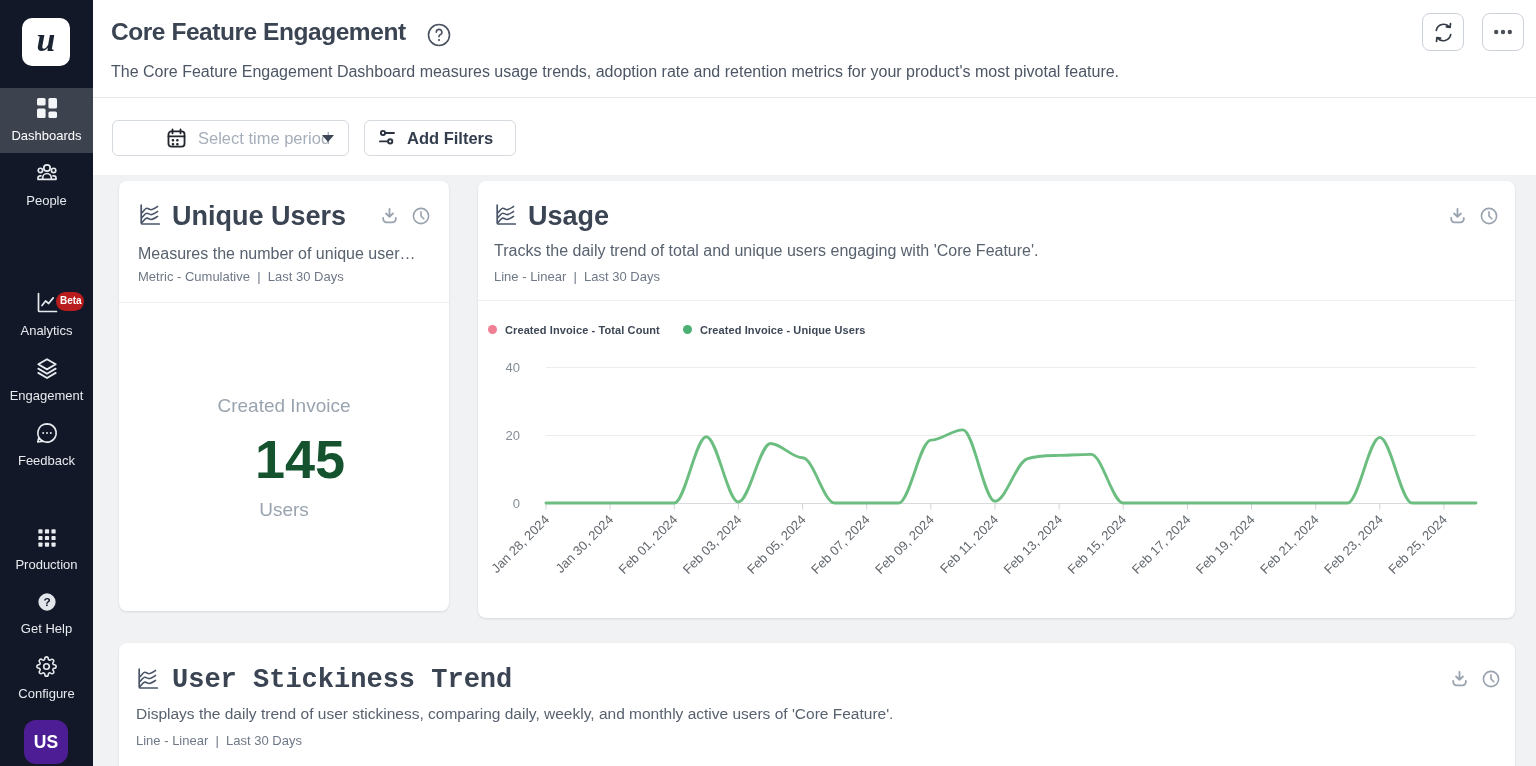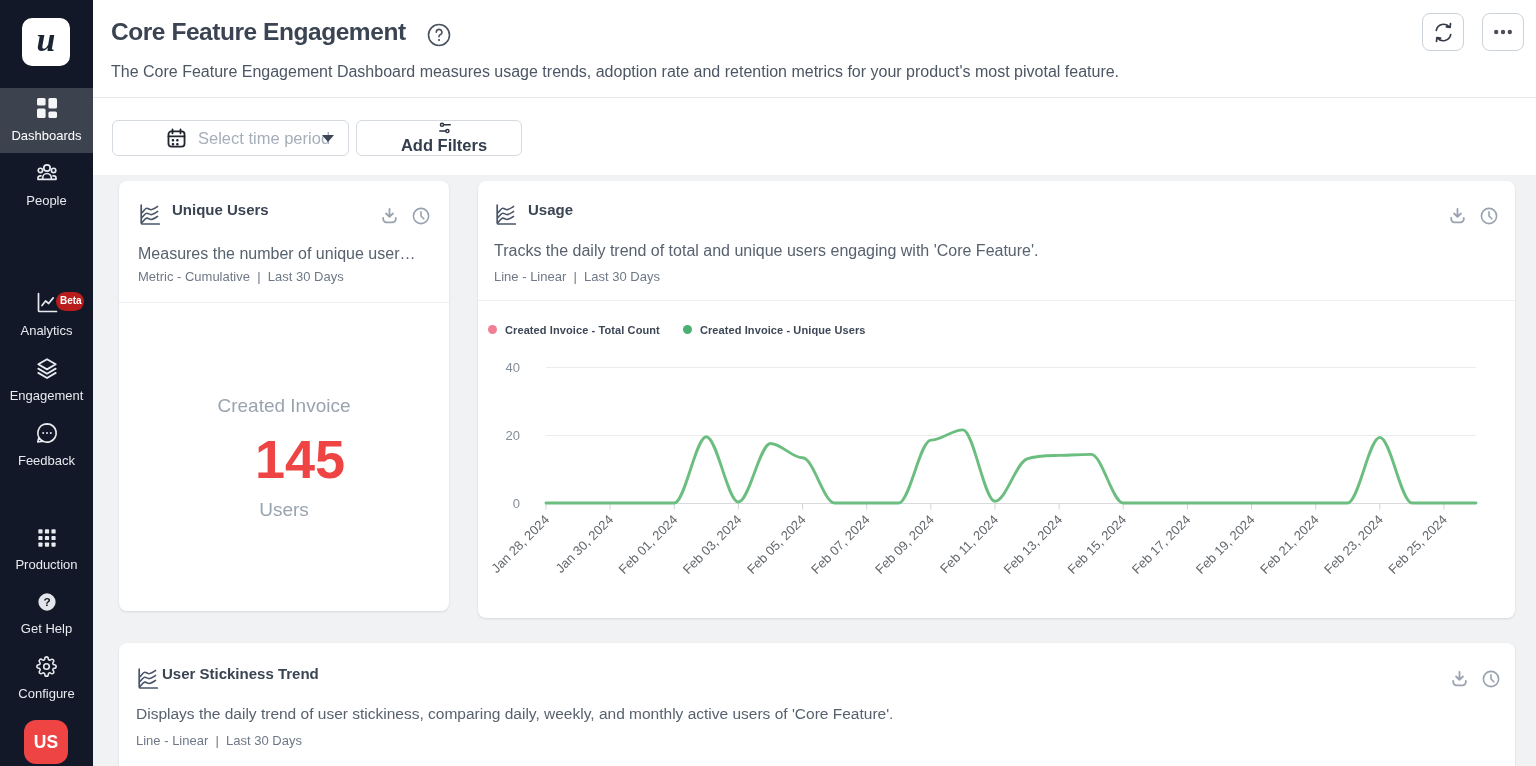--- a/index.html
+++ b/index.html
@@ -7,34 +7,34 @@
   font-family:"Liberation Sans", sans-serif; }
 
 #sidebar { position:absolute; left:0; top:0; width:93px; height:766px; background:#121827; }
 .logo { position:absolute; left:22px; top:18px; width:48px; height:48px; background:#fff; border-radius:10px; }
 .logo span { position:absolute; left:0; right:0; top:3px; text-align:center; font-family:"Liberation Serif",serif; font-style:italic; font-weight:700; font-size:34px; color:#1b2433; }
 .nav { position:absolute; left:0; width:93px; text-align:center; }
 .nav .ic { margin:9px auto 0; width:22px; height:22px; }
 .nav .lb { margin-top:5px; font-size:13px; color:#e7eaee; line-height:15px; }
 .nav.active { background:#3d434e; }
 .beta { position:absolute; left:56px; top:9px; background:#b91c1c; color:#fff; font-size:10px; font-weight:700; padding:2px 4px 3px; border-radius:9.5px; line-height:14px; width:28px; }
-.avatar { position:absolute; left:24px; top:720px; width:44px; height:44px; background:#ef4444; border-radius:12px; color:#fff; font-weight:700; font-size:17.5px; text-align:center; line-height:44px; }
+.avatar { position:absolute; left:24px; top:720px; width:44px; height:44px; background:#4c1d95; border-radius:12px; color:#fff; font-weight:700; font-size:17.5px; text-align:center; line-height:44px; }
 
 #main { position:absolute; left:93px; top:0; width:1443px; height:766px; background:#fff;border-radius:23px; }
 h1 { position:absolute; left:18px; top:18px; font-size:24.5px; font-weight:700; color:#3b4452; letter-spacing:-.45px; }
 .helpcirc { position:absolute; left:334px; top:23px; }
 .hdesc { position:absolute; left:18px; top:63px; font-size:16px; color:#4c5664; }
 .hdivider { position:absolute; left:0; top:97px; width:1443px; height:1px; background:#e4e7ea; }
 .iconbtn { position:absolute; top:13px; width:42px; height:38px; border:1px solid #ccd2d9; border-radius:8px; background:#fff; display:flex; align-items:center; justify-content:center; }
 
 .fbtn { position:absolute; top:120px; height:36px; border:1px solid #d5dae0; border-radius:6px; background:#fff; display:flex; align-items:center; }
 
 #content { position:absolute; left:0; top:175px; width:1443px; height:591px; background:#f1f2f4; }
 .card { position:absolute; background:#fff; border-radius:8px; box-shadow:0 1px 3px rgba(22,30,45,.07), 0 1px 2px rgba(22,30,45,.05); }
-.ctitle { position:absolute; font-size:15px; font-weight:700; color:#3a4453; }
+.ctitle { position:absolute; font-size:27px; font-weight:700; color:#3a4453; }
 .cdesc { position:absolute; font-size:16px; color:#58626f; }
 .cmeta { position:absolute; font-size:13px; color:#6e7886; }
 .cdiv { position:absolute; left:0; width:100%; height:1px; background:#edeff1; }
 .cicons { position:absolute; display:flex; gap:14px; }
 </style>
 </head>
 <body>
 <div id="sidebar">
   <div class="logo">
       <span>u</span>
@@ -162,21 +162,21 @@
           <rect x="10.6" y="11.5" width="2.6" height="2.6" rx="1"></rect>
           <rect x="6" y="15.7" width="2.6" height="2.6" rx="1"></rect>
           <rect x="10.6" y="15.7" width="2.6" height="2.6" rx="1"></rect>
         </g>
       </svg>
     <span style="margin-left:11px; font-size:16.5px; color:#a6aeba;">Select time period</span>
     <svg style="position:absolute; right:13px;" width="14" height="9" viewBox="0 0 14 9">
         <path d="M1 1 L7 8 L13 1 z" fill="#3c4553"></path>
       </svg>
   </div>
-  <div class="fbtn" style="left:263px; width:166px;flex-direction:column;">
+  <div class="fbtn" style="left:271px; width:152px;">
     <svg style="margin-left:12px;" width="20" height="20" viewBox="0 0 20 20" fill="none" stroke="#2a3240" stroke-width="1.9" stroke-linecap="round">
         <circle cx="6" cy="5" r="2.1"></circle>
         <path d="M8.4 5 h8.6"></path>
         <circle cx="13.2" cy="13.4" r="2.1"></circle>
         <path d="M3 13.4 h7.9"></path>
       </svg>
     <span style="margin-left:10px; font-size:16.5px; font-weight:700; color:#333d4d;">Add Filters</span>
   </div>
 
   <div id="content">
@@ -196,21 +196,21 @@
           </svg>
         <svg width="18" height="18" viewBox="0 0 18 18" fill="none" stroke="#99a2af" stroke-width="1.6">
             <circle cx="9" cy="9" r="7.6"></circle>
             <path d="M9 4.8 V9 l2.8 2.8" stroke-linecap="round"></path>
           </svg>
       </div>
       <div class="cdesc" style="left:19px; top:64px;">Measures the number of unique user…</div>
       <div class="cmeta" style="left:19px; top:88px;">Metric - Cumulative &nbsp;|&nbsp; Last 30 Days</div>
       <div class="cdiv" style="top:121px;"></div>
       <div style="position:absolute; left:0; width:100%; top:214px; text-align:center; font-size:19px; color:#9aa4b0;">Created Invoice</div>
-      <div style="position:absolute; left:0; width:100%; top:248px; text-align:center; font-size:54px; line-height:60px; font-weight:700; color:#ef4444;padding-left:32px;">145</div>
+      <div style="position:absolute; left:0; width:100%; top:248px; text-align:center; font-size:54px; line-height:60px; font-weight:700; color:#14532d;padding-left:32px;">145</div>
       <div style="position:absolute; left:0; width:100%; top:318px; text-align:center; font-size:19px; color:#9aa4b0;">Users</div>
     </div>
 
     <div class="card" style="left:385px; top:6px; width:1037px; height:437px;text-align:right;">
       <svg class="wave" style="position:absolute;left:16px;top:22px;" width="23" height="23" viewBox="0 0 23 23" fill="none" stroke="#4a5568" stroke-width="1.7">
           <path d="M3.2 2.2 V19.8 a1.2 1.2 0 0 0 1.2 1.2 H21.3" stroke-linecap="round" stroke-width="1.7"></path>
           <path d="M3.2 10.2 c2.2 -1.3 3.6 -4.7 5.5 -4.9 1.6 -.2 2.7 1.4 4.3 1.4 1.9 0 4.4 -1.8 7.1 -3.4" stroke-width="1.6"></path>
           <path d="M3.2 15.1 c2.2 -1.3 3.6 -4.7 5.5 -4.9 1.6 -.2 2.7 1.4 4.3 1.4 1.9 0 4.4 -1.8 7.1 -3.4" stroke-width="1.6"></path>
           <path d="M3.2 20 c2.2 -1.3 3.6 -4.7 5.5 -4.9 1.6 -.2 2.7 1.4 4.3 1.4 1.9 0 4.4 -1.8 7.1 -3.4" stroke-width="1.6"></path>
         </svg>
@@ -261,21 +261,21 @@
 </svg>
     </div>
 
     <div class="card" style="left:26px; top:468px; width:1396px; height:290px;">
       <svg class="wave" style="position:absolute;left:17px;top:24px;" width="23" height="23" viewBox="0 0 23 23" fill="none" stroke="#4a5568" stroke-width="1.7">
           <path d="M3.2 2.2 V19.8 a1.2 1.2 0 0 0 1.2 1.2 H21.3" stroke-linecap="round" stroke-width="1.7"></path>
           <path d="M3.2 10.2 c2.2 -1.3 3.6 -4.7 5.5 -4.9 1.6 -.2 2.7 1.4 4.3 1.4 1.9 0 4.4 -1.8 7.1 -3.4" stroke-width="1.6"></path>
           <path d="M3.2 15.1 c2.2 -1.3 3.6 -4.7 5.5 -4.9 1.6 -.2 2.7 1.4 4.3 1.4 1.9 0 4.4 -1.8 7.1 -3.4" stroke-width="1.6"></path>
           <path d="M3.2 20 c2.2 -1.3 3.6 -4.7 5.5 -4.9 1.6 -.2 2.7 1.4 4.3 1.4 1.9 0 4.4 -1.8 7.1 -3.4" stroke-width="1.6"></path>
         </svg>
-      <div class="ctitle" style="left:43px; top:22px;">User Stickiness Trend</div>
+      <div class="ctitle" style="left:53px; top:22px;font-family:Liberation Mono, monospace;">User Stickiness Trend</div>
       <div class="cicons" style="right:15px; top:27px;">
         <svg width="17" height="17" viewBox="0 0 17 17" fill="none" stroke="#99a2af" stroke-width="1.8" stroke-linecap="round" stroke-linejoin="round">
             <path d="M2.2 10.8 v1.2 a3.3 3.3 0 0 0 3.3 3.3 h6 a3.3 3.3 0 0 0 3.3 -3.3 v-1.2"></path>
             <path d="M8.5 1.8 v7.6 M5.1 6.5 l3.4 3.4 3.4 -3.4"></path>
           </svg>
         <svg width="18" height="18" viewBox="0 0 18 18" fill="none" stroke="#99a2af" stroke-width="1.6">
             <circle cx="9" cy="9" r="7.6"></circle>
             <path d="M9 4.8 V9 l2.8 2.8" stroke-linecap="round"></path>
           </svg>
       </div>

